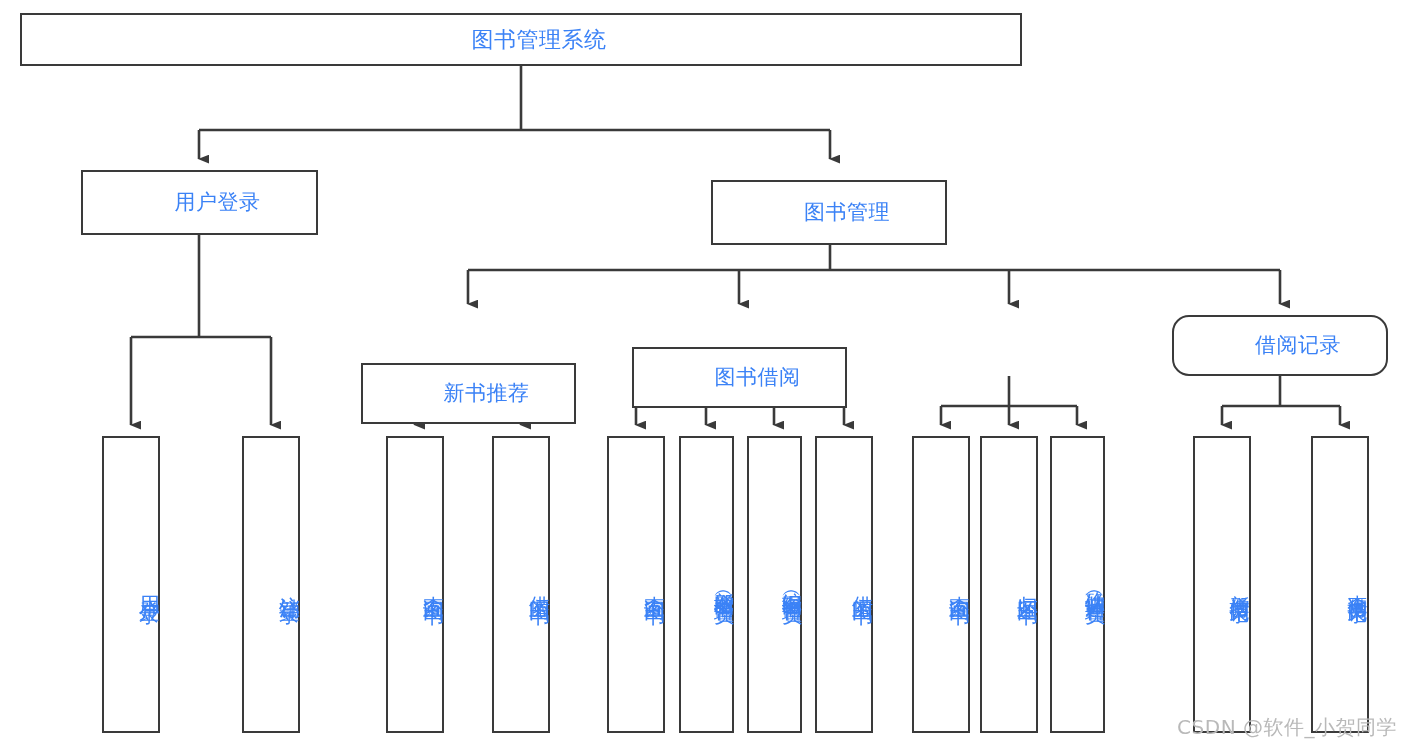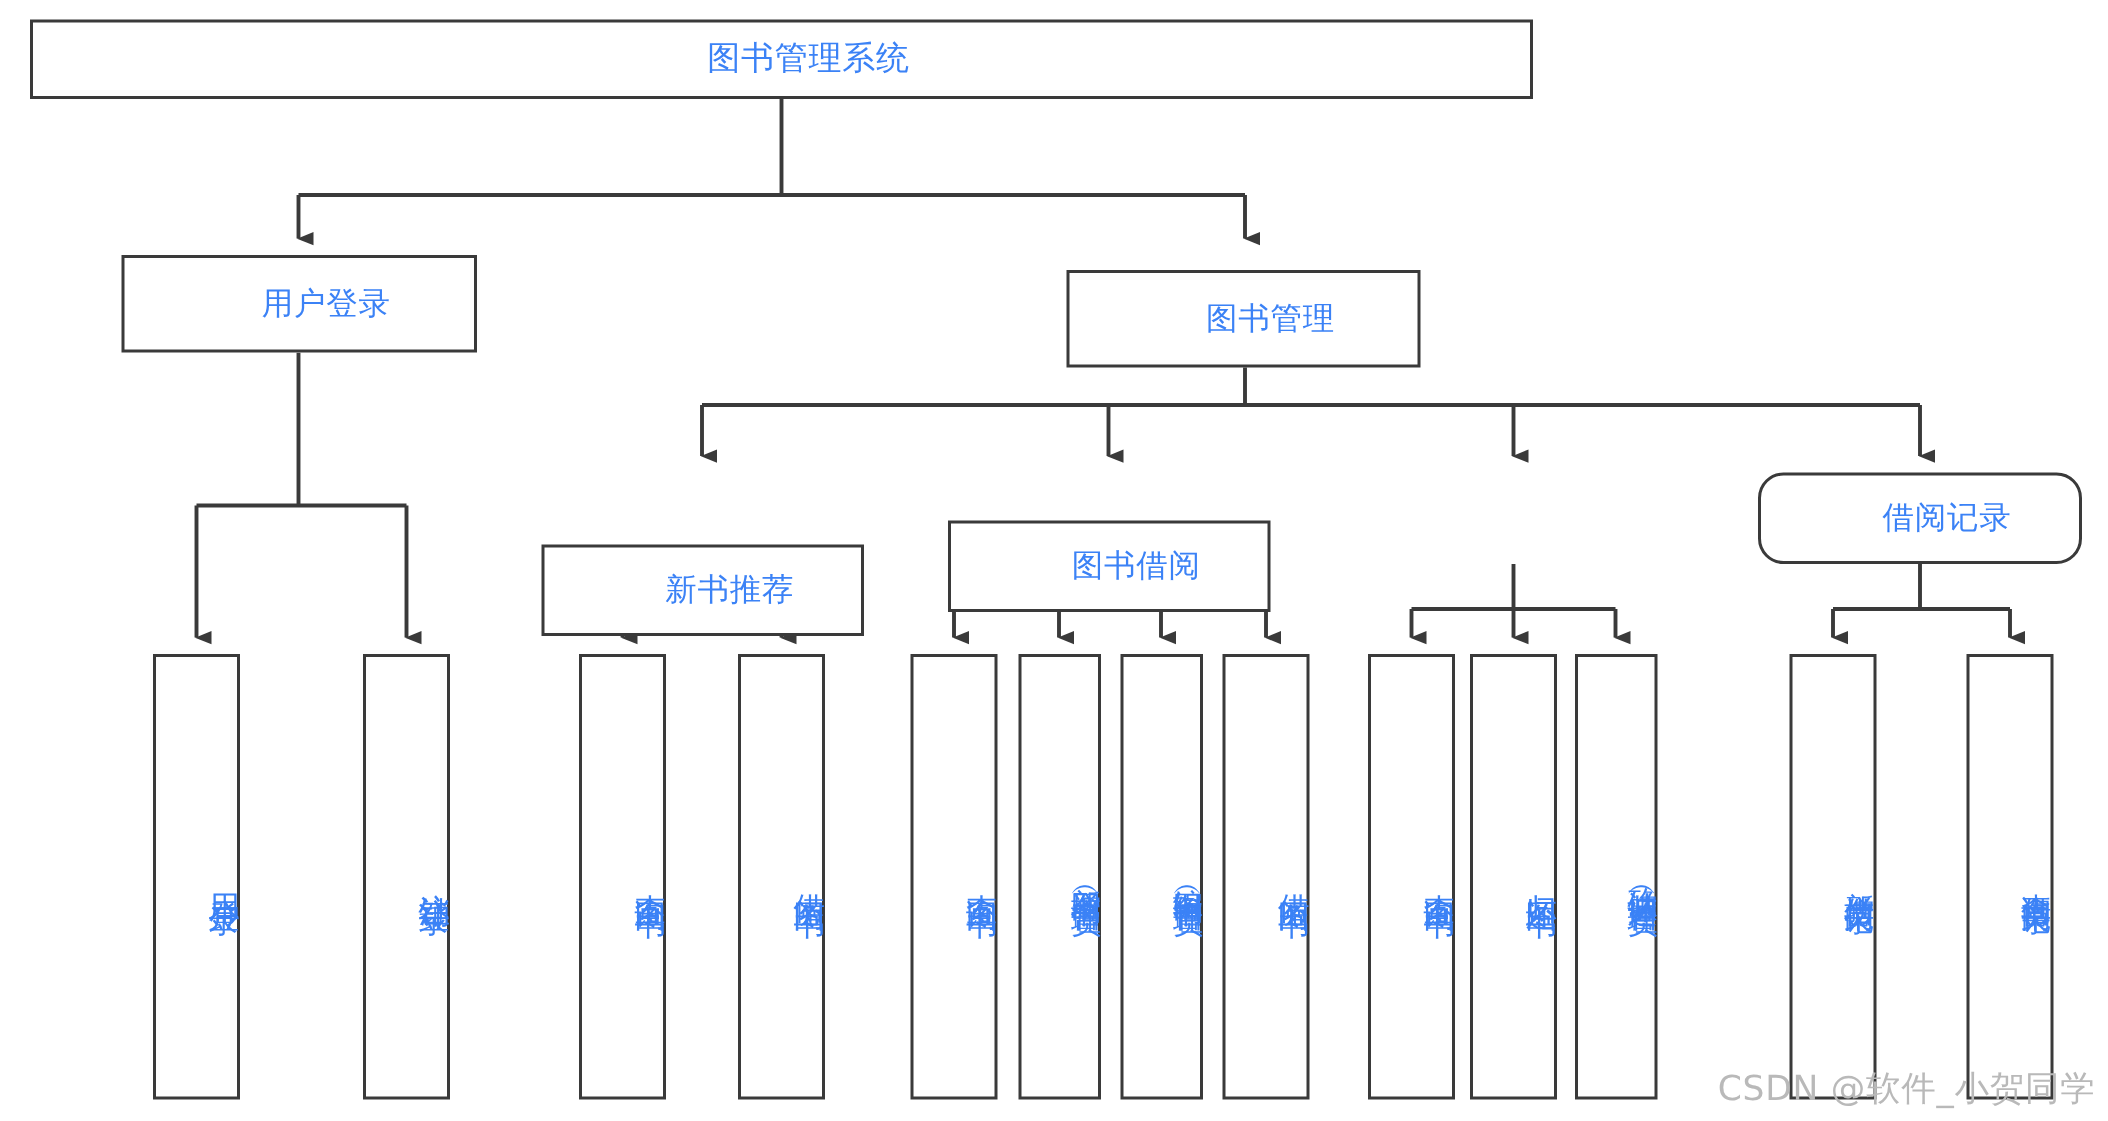--- a/index.html
+++ b/index.html
@@ -66,21 +66,21 @@
     text-align: center;
   }
   .node.v.tall .lbl {
     font-size: 20px;
     letter-spacing: 2px;
   }
   .watermark {
     position: absolute;
     right: 8px;
     bottom: 6px;
-    font-size: 23px;
+    font-size: 20px;
     color: #b9b9b9;
     white-space: nowrap;
     letter-spacing: 0.5px;
   }
 </style>
 </head>
 <body>
 
 <div id="canvas">
 

